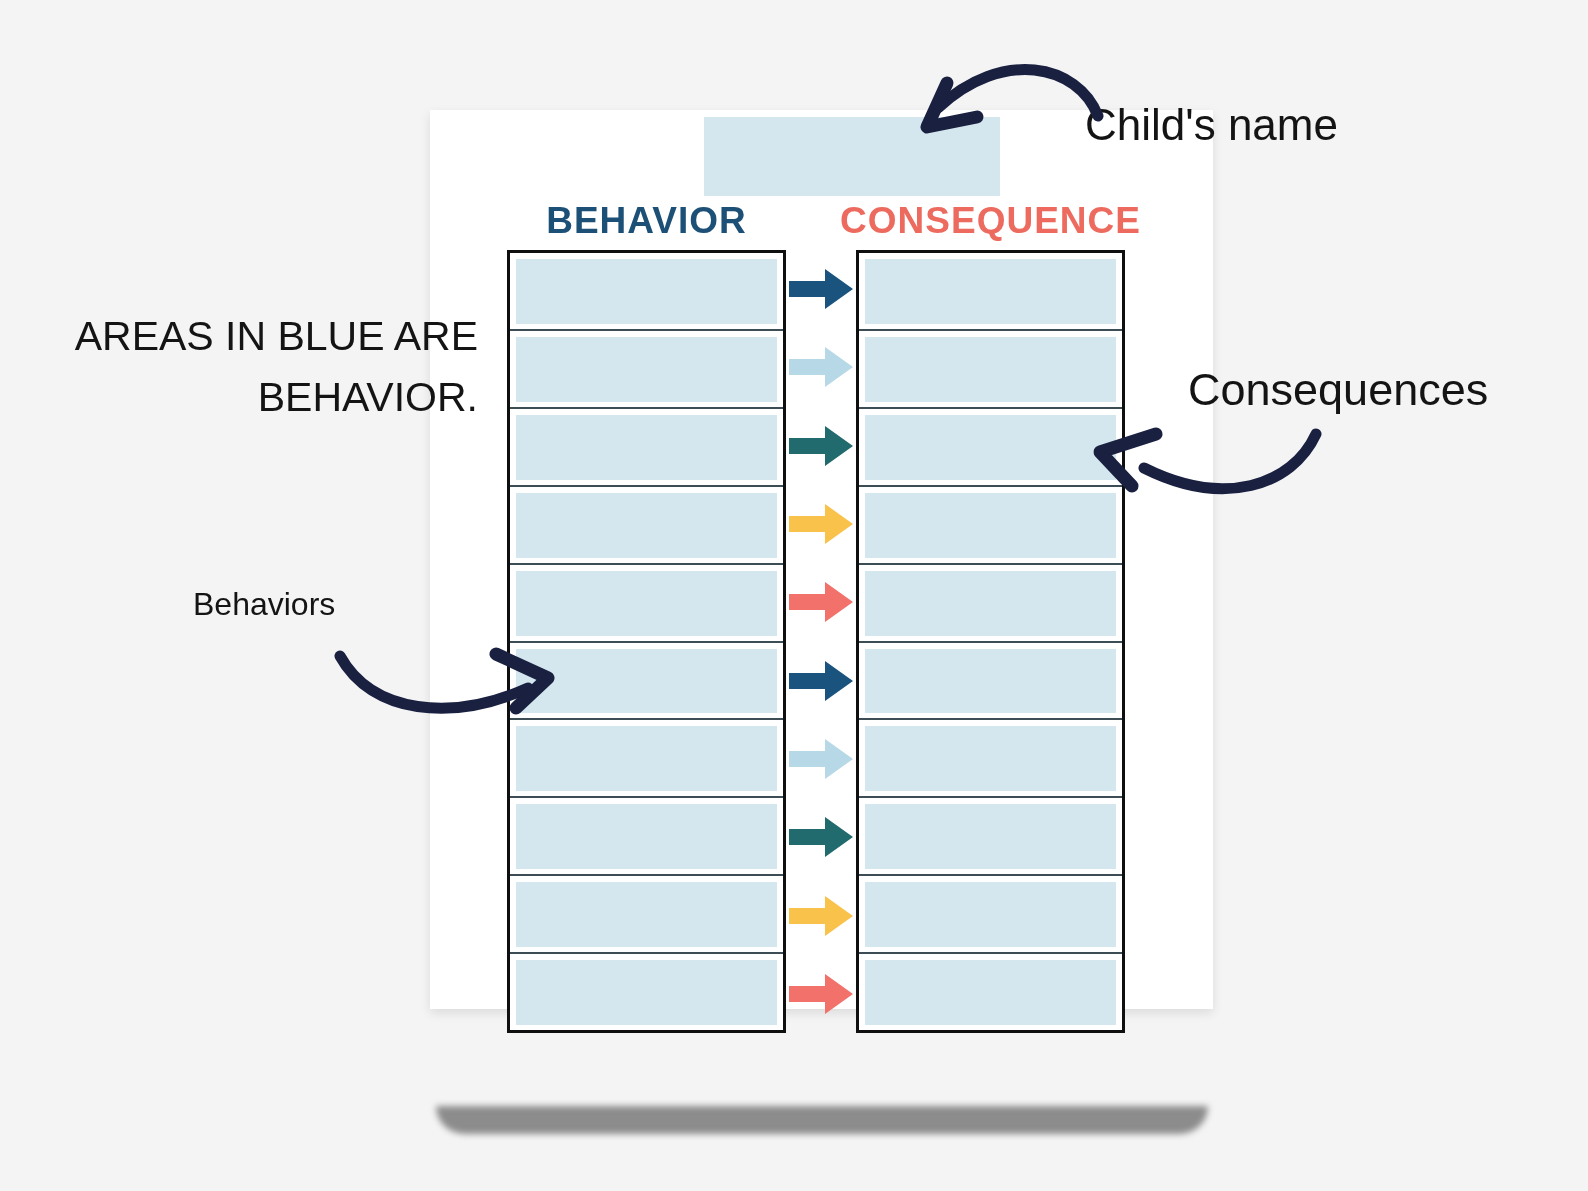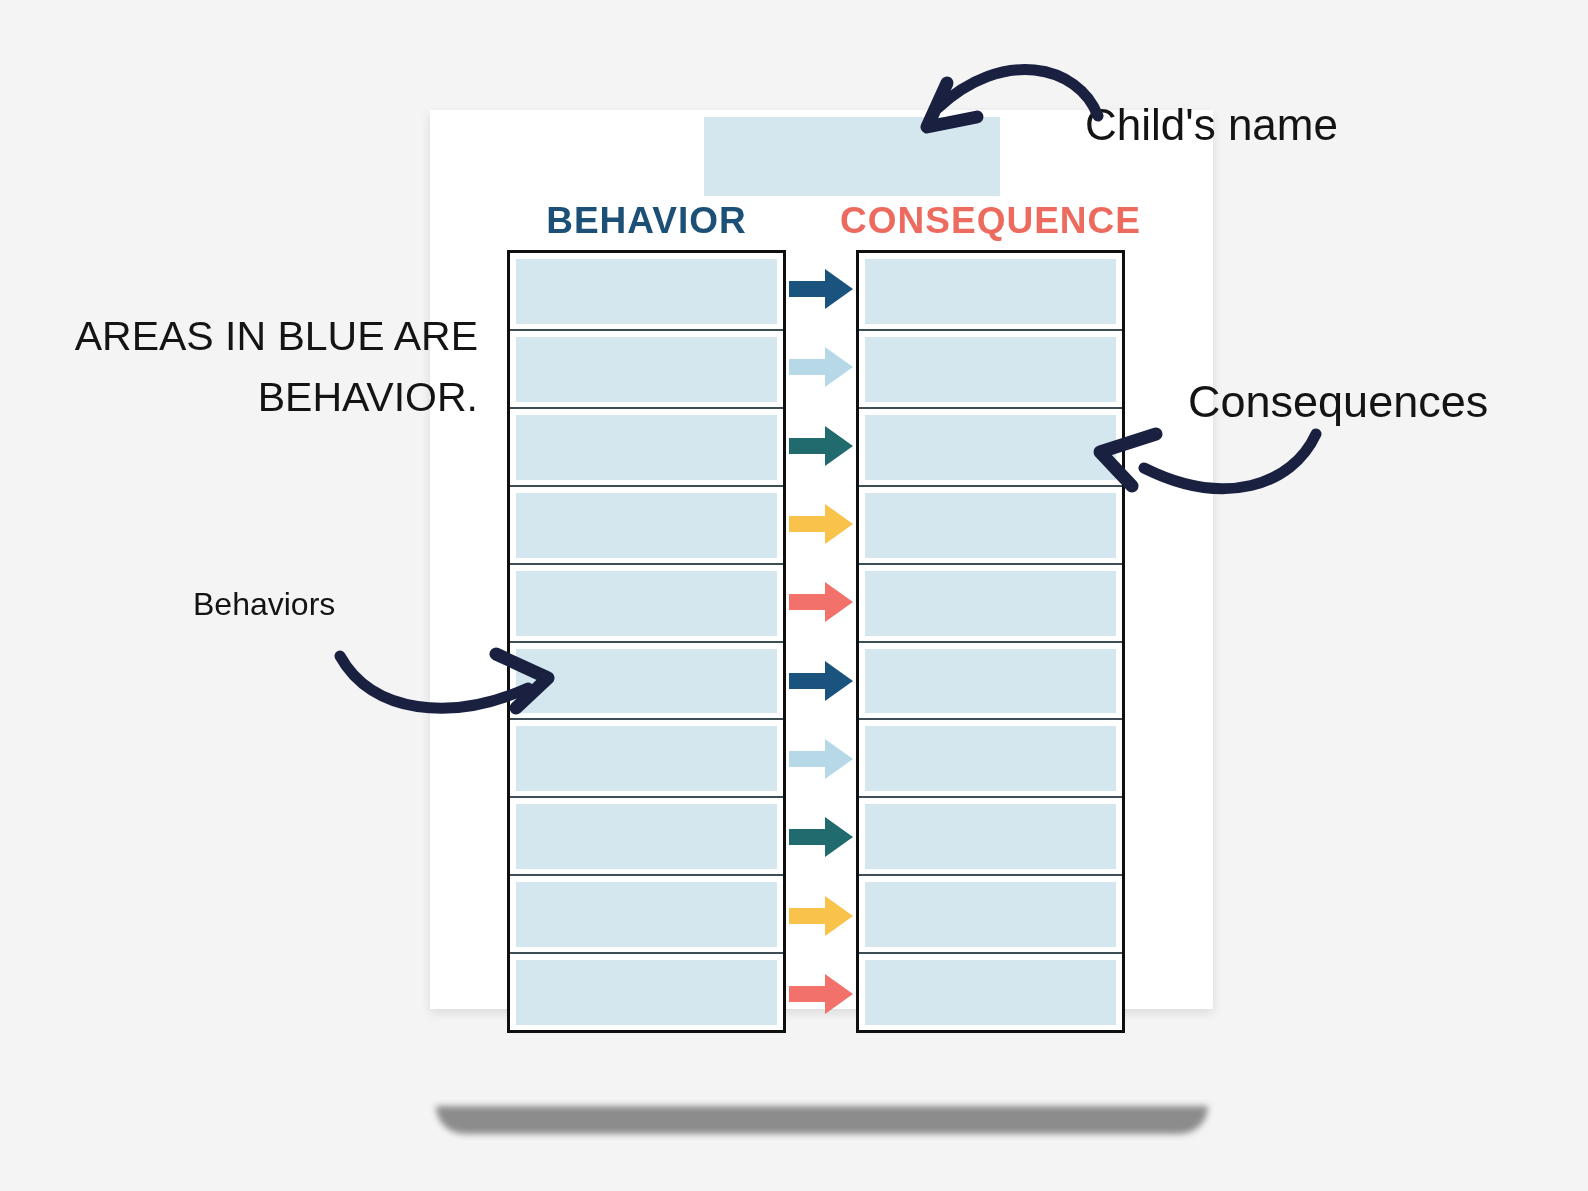--- a/index.html
+++ b/index.html
@@ -102,21 +102,21 @@
   }
   
   .label{
     position:absolute;
     color:var(--annotation-text);
     z-index:4;
     white-space:nowrap;
   }
   .label-childs-name{left:1085px;top:100px;font-size:44px;}
   .label-behaviors{left:193px;top:586px;font-size:32px;}
-  .label-consequences{left:1188px;top:376px;font-size:45px;}
+  .label-consequences{left:1188px;top:364px;font-size:45px;}
   .note{
     position:absolute;
     left:28px;top:265px;width:450px;
     text-align:right;
     font-size:41px;
     line-height:61px;
     color:var(--annotation-text);
     z-index:4;
     margin-top:41px;
   }

